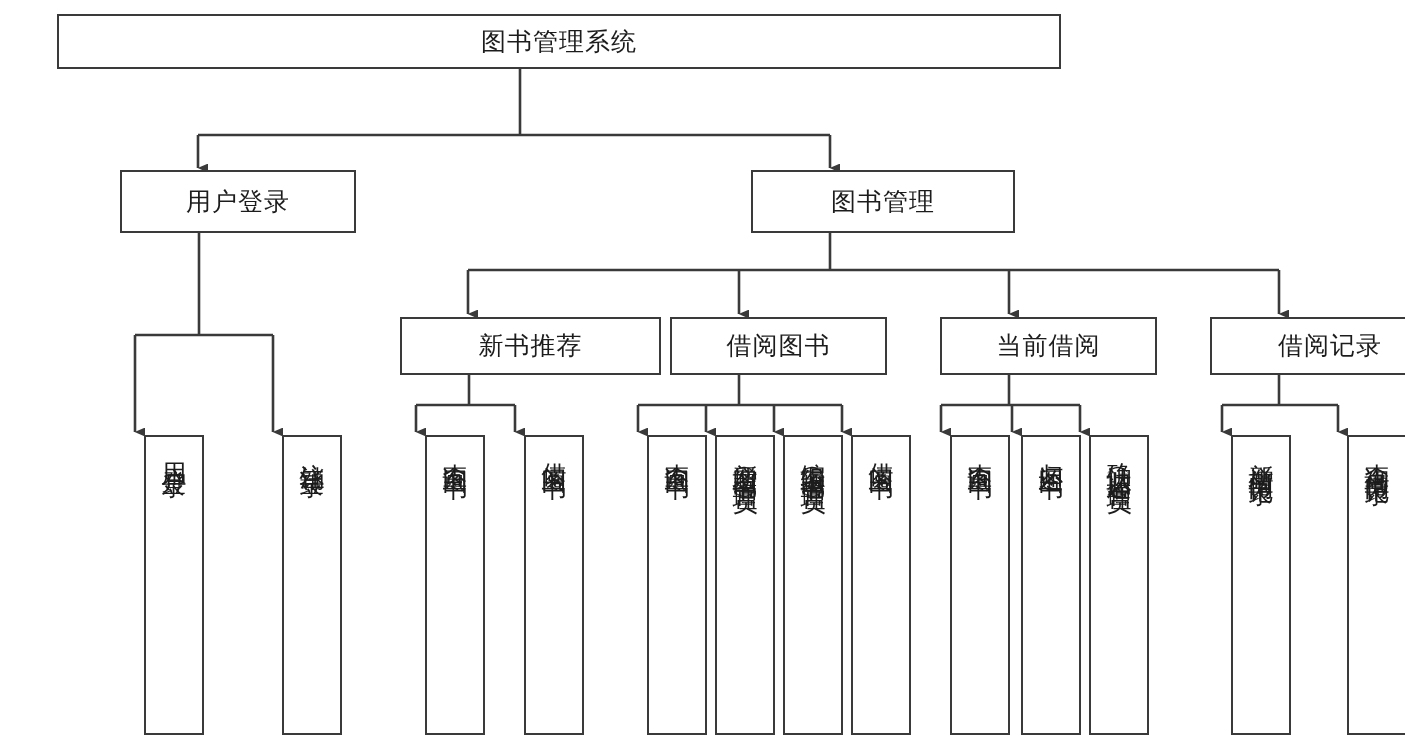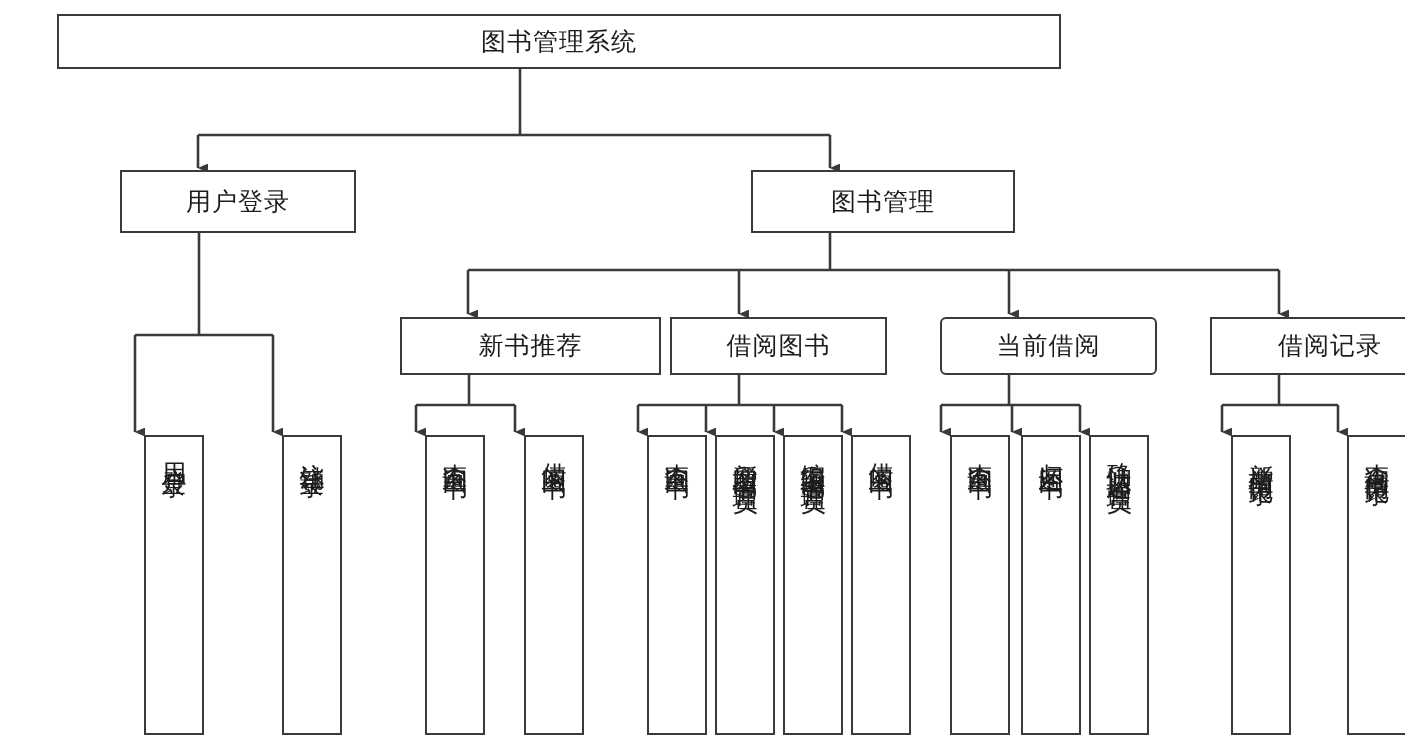--- a/index.html
+++ b/index.html
@@ -132,21 +132,21 @@
       </div>
       <div class="node horiz" style="left: 712px; top: 170px; width: 264px; height: 63px;">
         <span class="label">图书管理</span>
       </div>
       <div class="node horiz" style="left: 361px; top: 317px; width: 261px; height: 58px;">
         <span class="label">新书推荐</span>
       </div>
       <div class="node horiz" style="left: 631px; top: 317px; width: 217px; height: 58px;">
         <span class="label">借阅图书</span>
       </div>
-      <div class="node horiz" style="left: 901px; top: 317px; width: 217px; height: 58px; border-radius: 6px;">
+      <div class="node horiz" style="left: 901px; top: 317px; width: 217px; height: 58px;">
         <span class="label">当前借阅</span>
       </div>
       <div class="node horiz" style="left: 1171px; top: 317px; width: 240px; height: 58px;">
         <span class="label">借阅记录</span>
       </div>
       <div class="node vert" style="left: 105px; top: 435px; width: 60px; height: 300px;">
         <span class="label">用户登录</span>
       </div>
       <div class="node vert" style="left: 243px; top: 435px; width: 60px; height: 300px;">
         <span class="label">注销登录</span>

